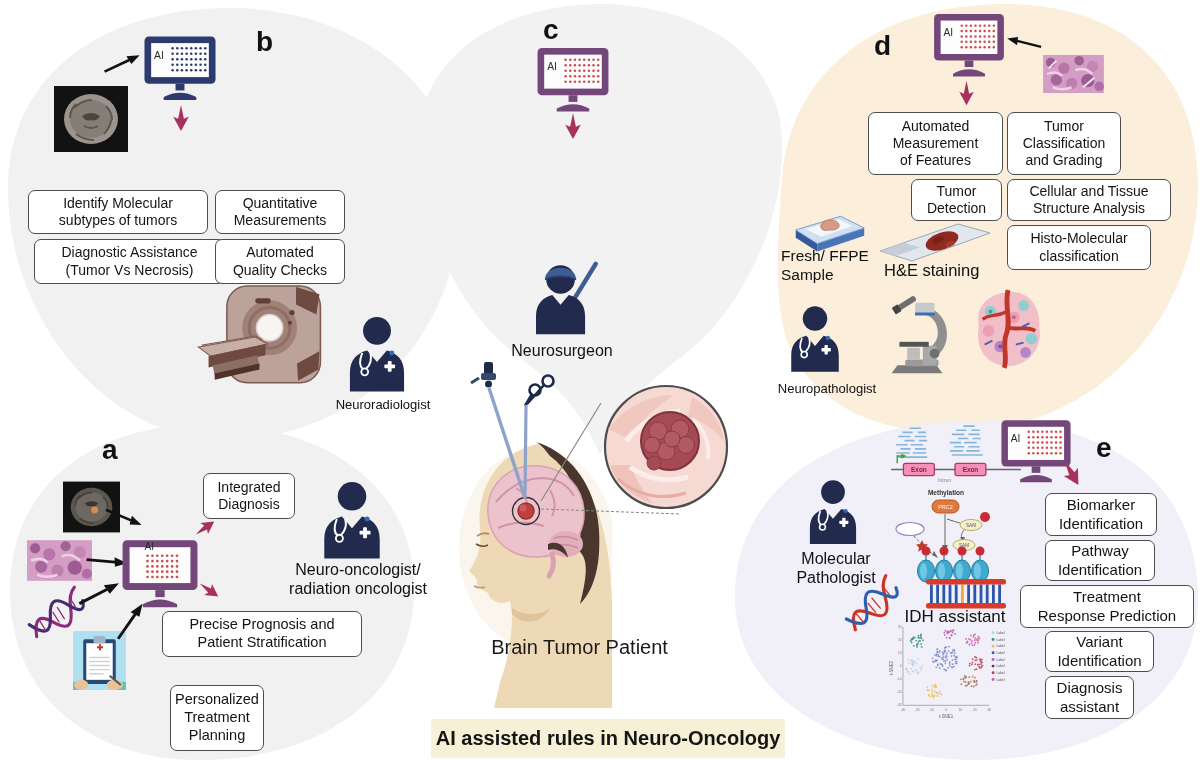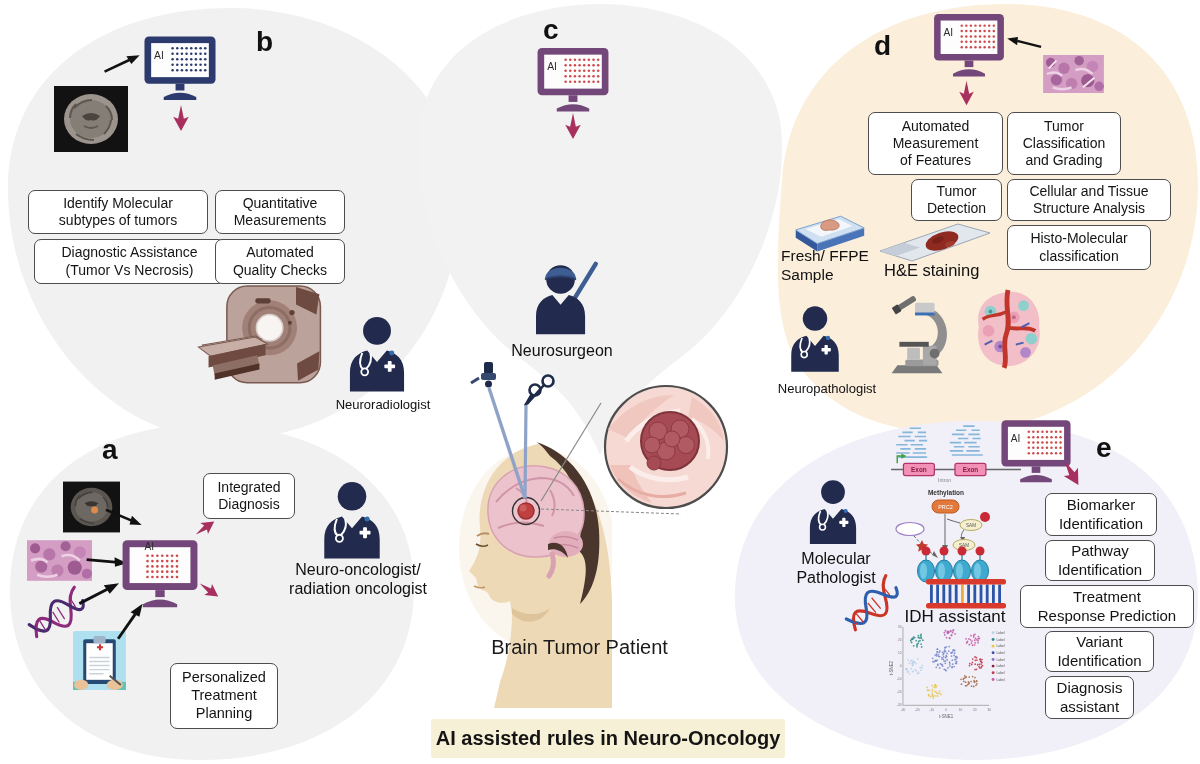--- a/index.html
+++ b/index.html
@@ -528,21 +528,23 @@
       </svg>
   </div>
   <div class="abs z2" style="left:201px;top:578px;width:16px;height:24px;transform:rotate(-55deg)">
     <svg viewBox="0 0 22 34">
         <path d="M11,1 L14.5,18 L20.5,15.5 L11,33 L1.5,15.5 L7.5,18 Z" fill="#a8305f"></path>
       </svg>
   </div>
 
   <div class="lbox" style="left:203px;top:473px;width:92px;height:46px">Integrated
 Diagnosis</div>
-  <div class="lbox" style="left:170px;top:663px;width:108px;height:66px;font-size:14.5px">Personalized
+  <div class="lbox" style="left:162px;top:611px;width:200px;height:46px;font-size:14.5px">Precise Prognosis and
+Patient Stratification</div>
+  <div class="lbox" style="left:170px;top:685px;width:94px;height:66px;font-size:14.5px">Personalized
 Treatment
 Planning</div>
 
   <div class="abs z2" style="left:310px;top:476px;width:84px;height:86px">
     <svg viewBox="0 0 100 100">
       <circle cx="50" cy="23" r="17" fill="#222b4e"></circle>
       <path d="M17,97 L17,74 C17,58 26,50 38,47 L50,61 L62,47 C74,50 83,58 83,74 L83,97 Z" fill="#222b4e"></path>
       <path d="M32,50 C28,60 28,66 33,70" stroke="#fff" stroke-width="2.4" fill="none"></path>
       <path d="M42,50 C44,58 42,64 37,69" stroke="#fff" stroke-width="2.4" fill="none"></path>
       <circle cx="35" cy="73" r="4.2" fill="none" stroke="#fff" stroke-width="2.2"></circle>

